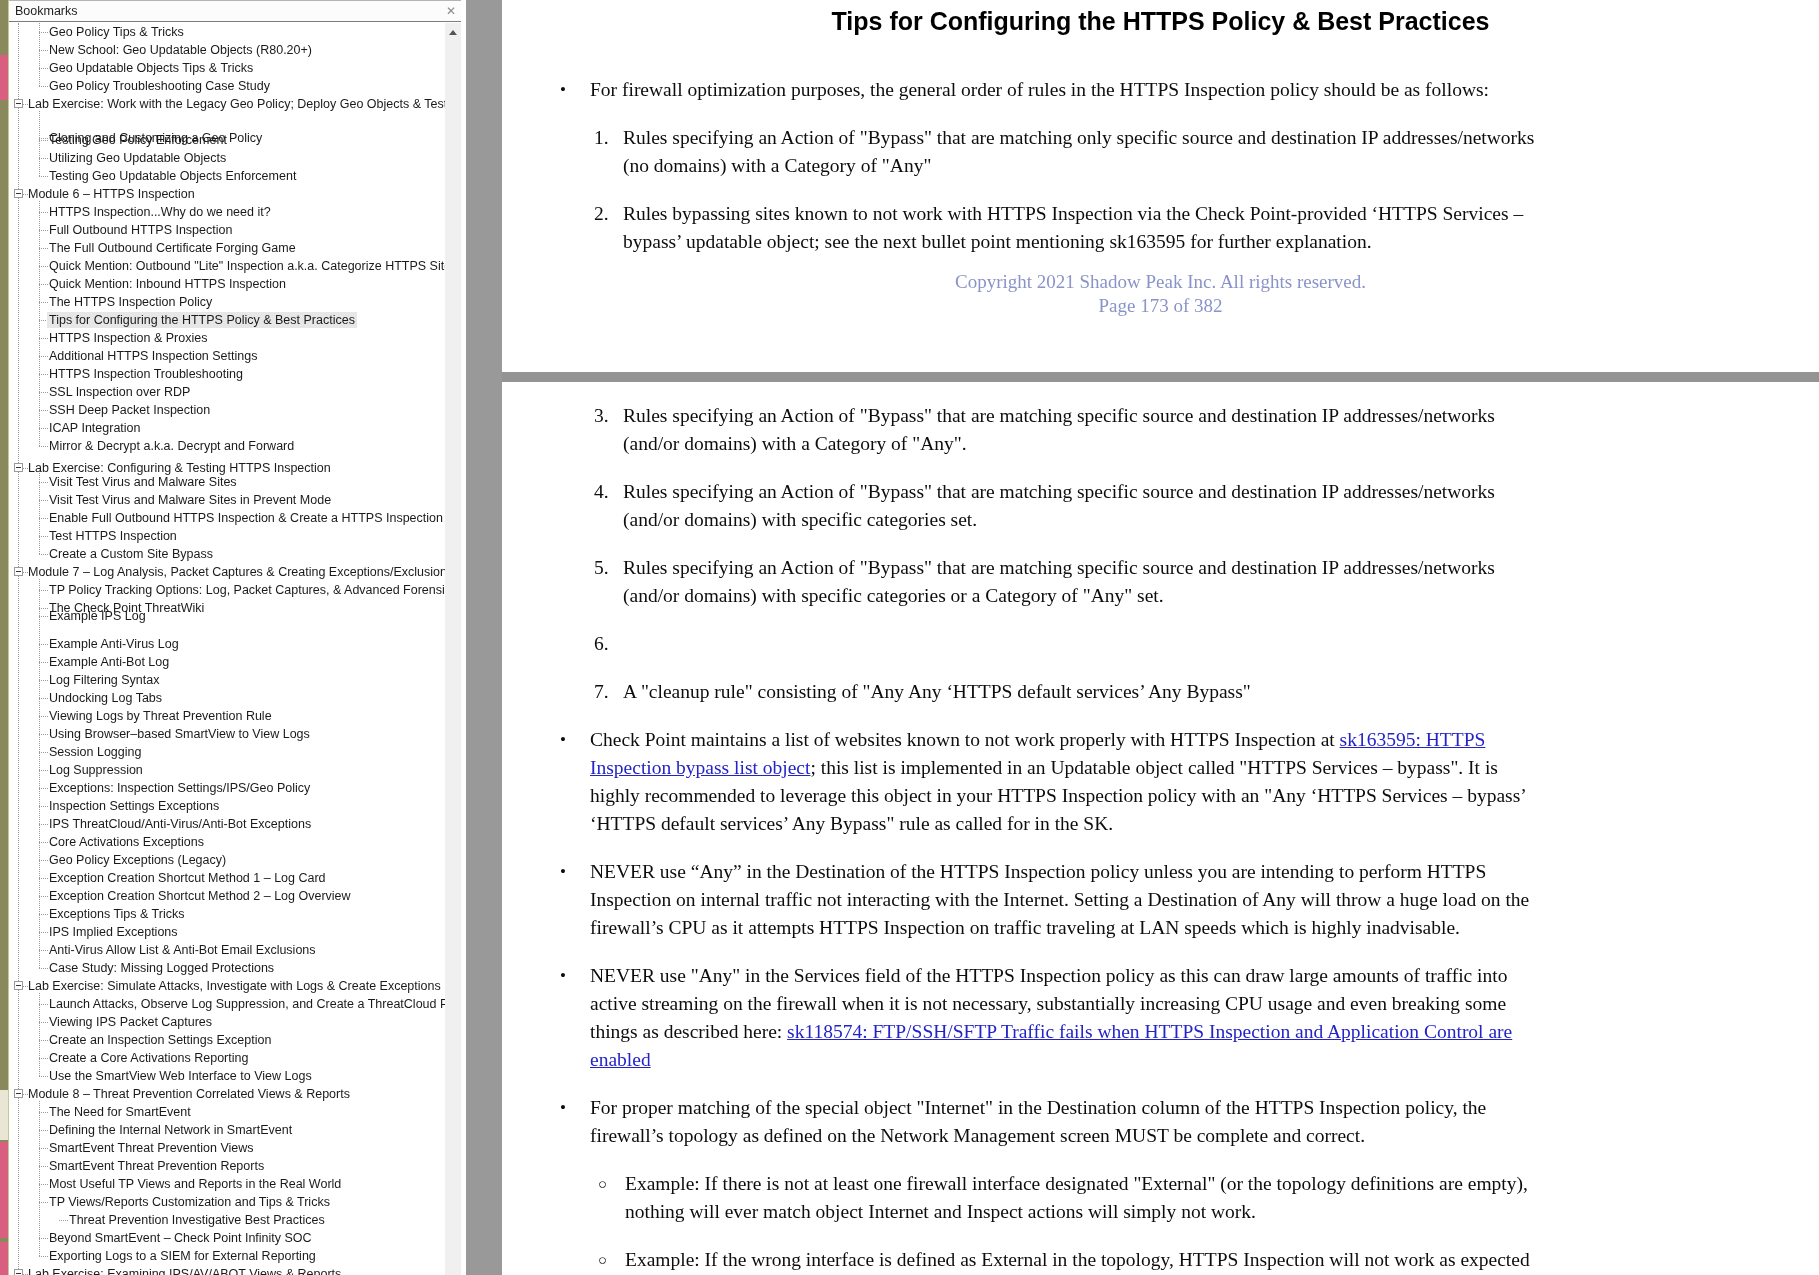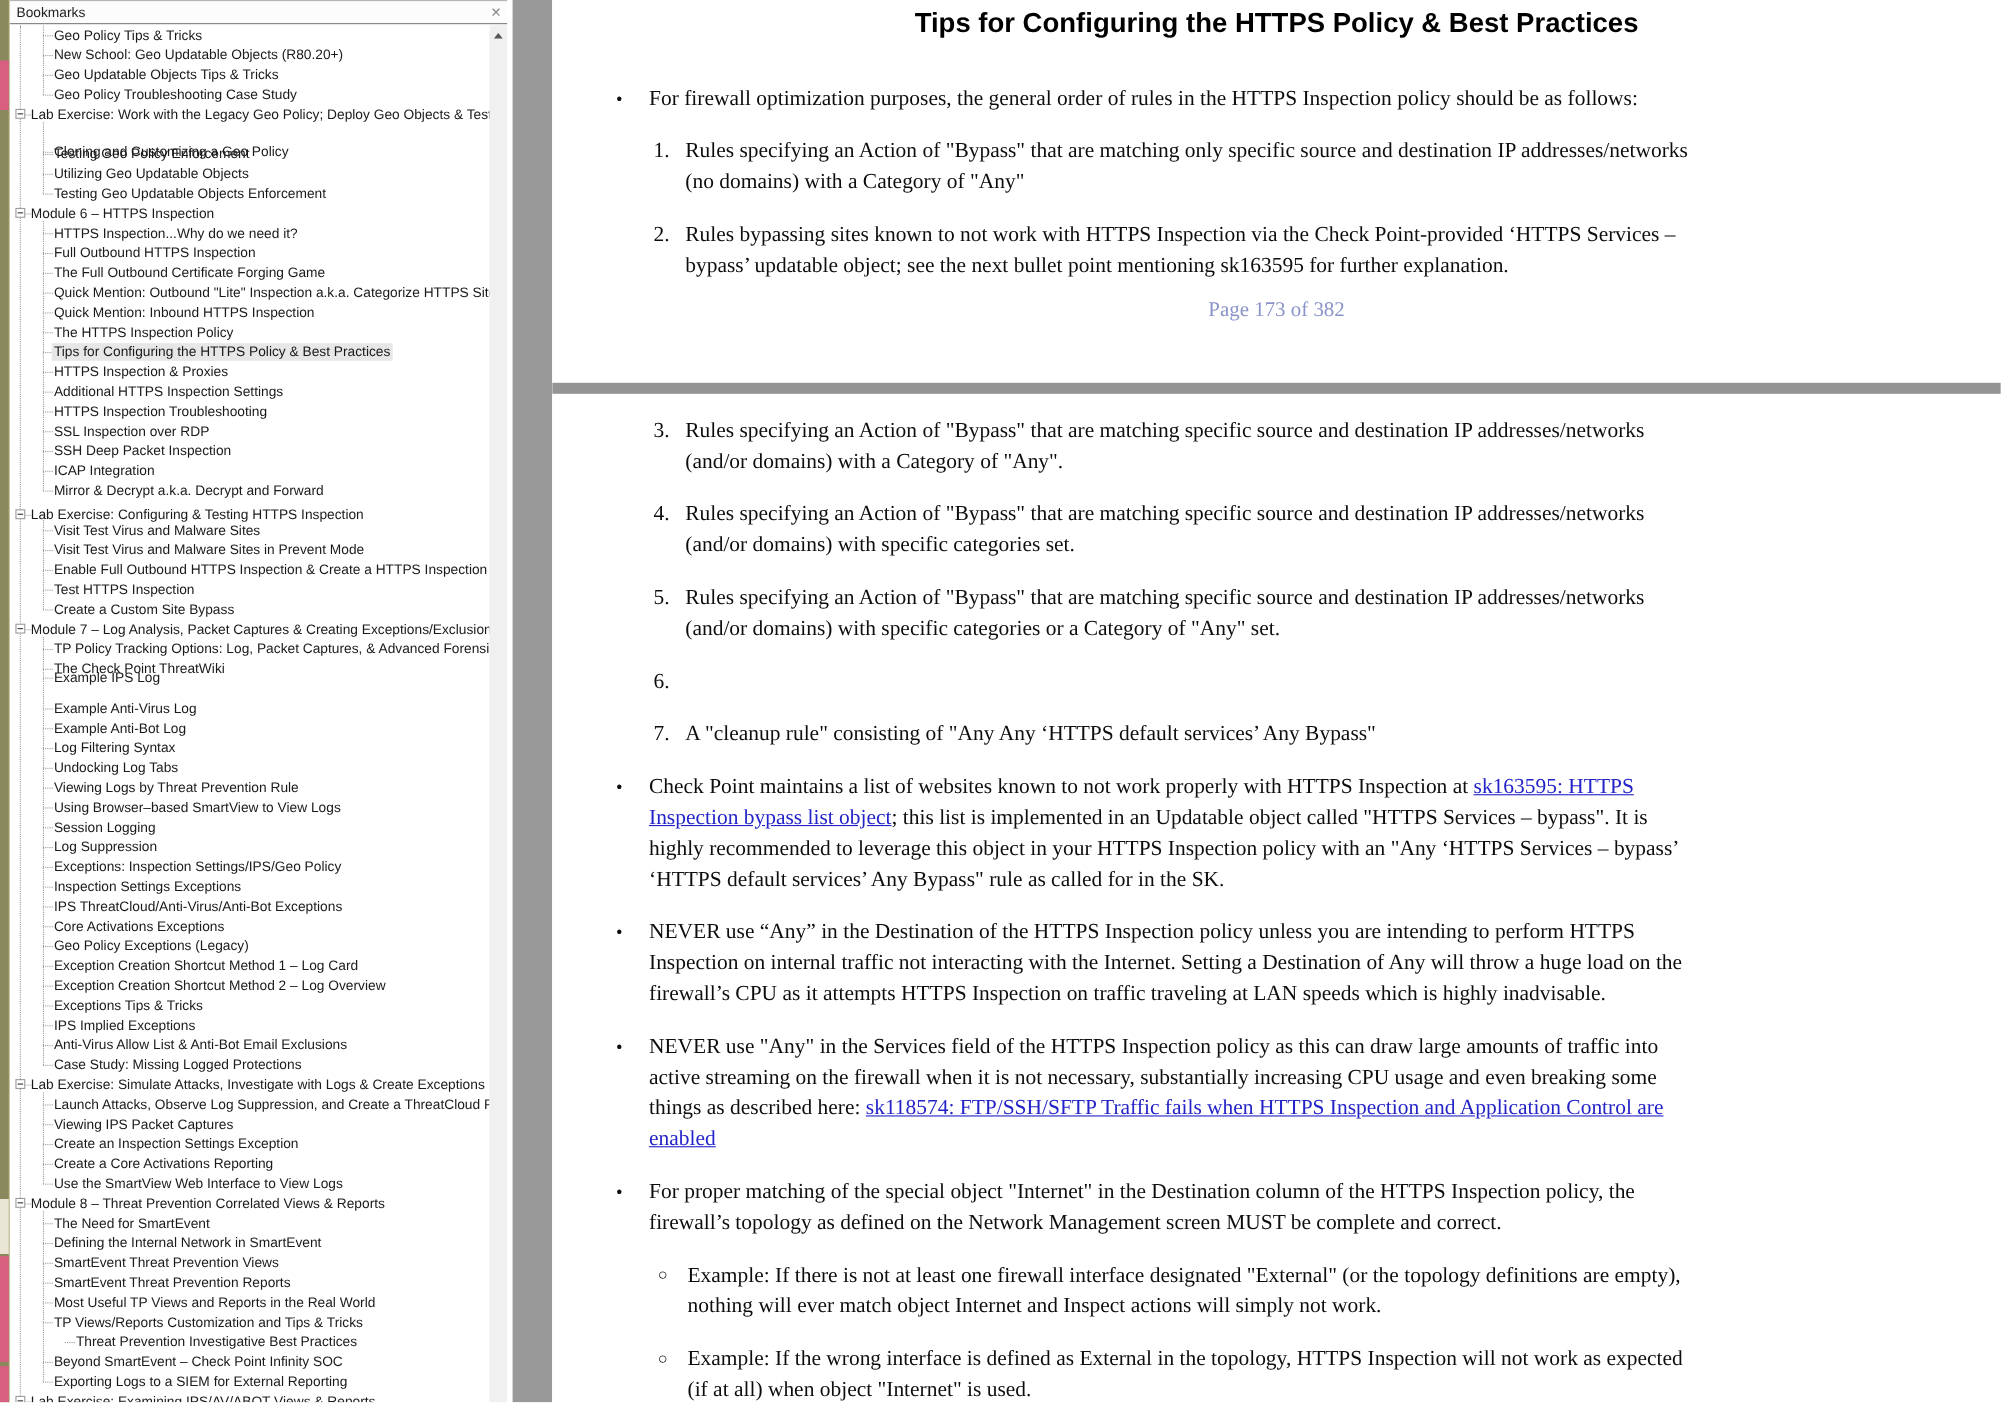--- a/index.html
+++ b/index.html
@@ -410,20 +410,21 @@
         </div>
         <div class="block blk-numbered">
           <span class="marker">1.</span>
           <span class="btext"><span>Rules specifying an Action of "Bypass" that are matching only specific source and destination IP addresses/networks (no domains) with a Category of "Any"</span></span>
         </div>
         <div class="block blk-numbered">
           <span class="marker">2.</span>
           <span class="btext"><span>Rules bypassing sites known to not work with HTTPS Inspection via the Check Point-provided ‘HTTPS Services – bypass’ updatable object; see the next bullet point mentioning sk163595 for further explanation.</span></span>
         </div>
         <div class="blk-copyright">
+          <div>Copyright 2021 Shadow Peak Inc.  All rights reserved.</div>
           <div>Page 173 of 382</div>
         </div>
         <div class="blk-separator"></div>
         <div class="block blk-numbered first-after-sep">
           <span class="marker">3.</span>
           <span class="btext"><span>Rules specifying an Action of "Bypass" that are matching specific source and destination IP addresses/networks (and/or domains) with a Category of "Any".</span></span>
         </div>
         <div class="block blk-numbered">
           <span class="marker">4.</span>
           <span class="btext"><span>Rules specifying an Action of "Bypass" that are matching specific source and destination IP addresses/networks (and/or domains) with specific categories set.</span></span>

